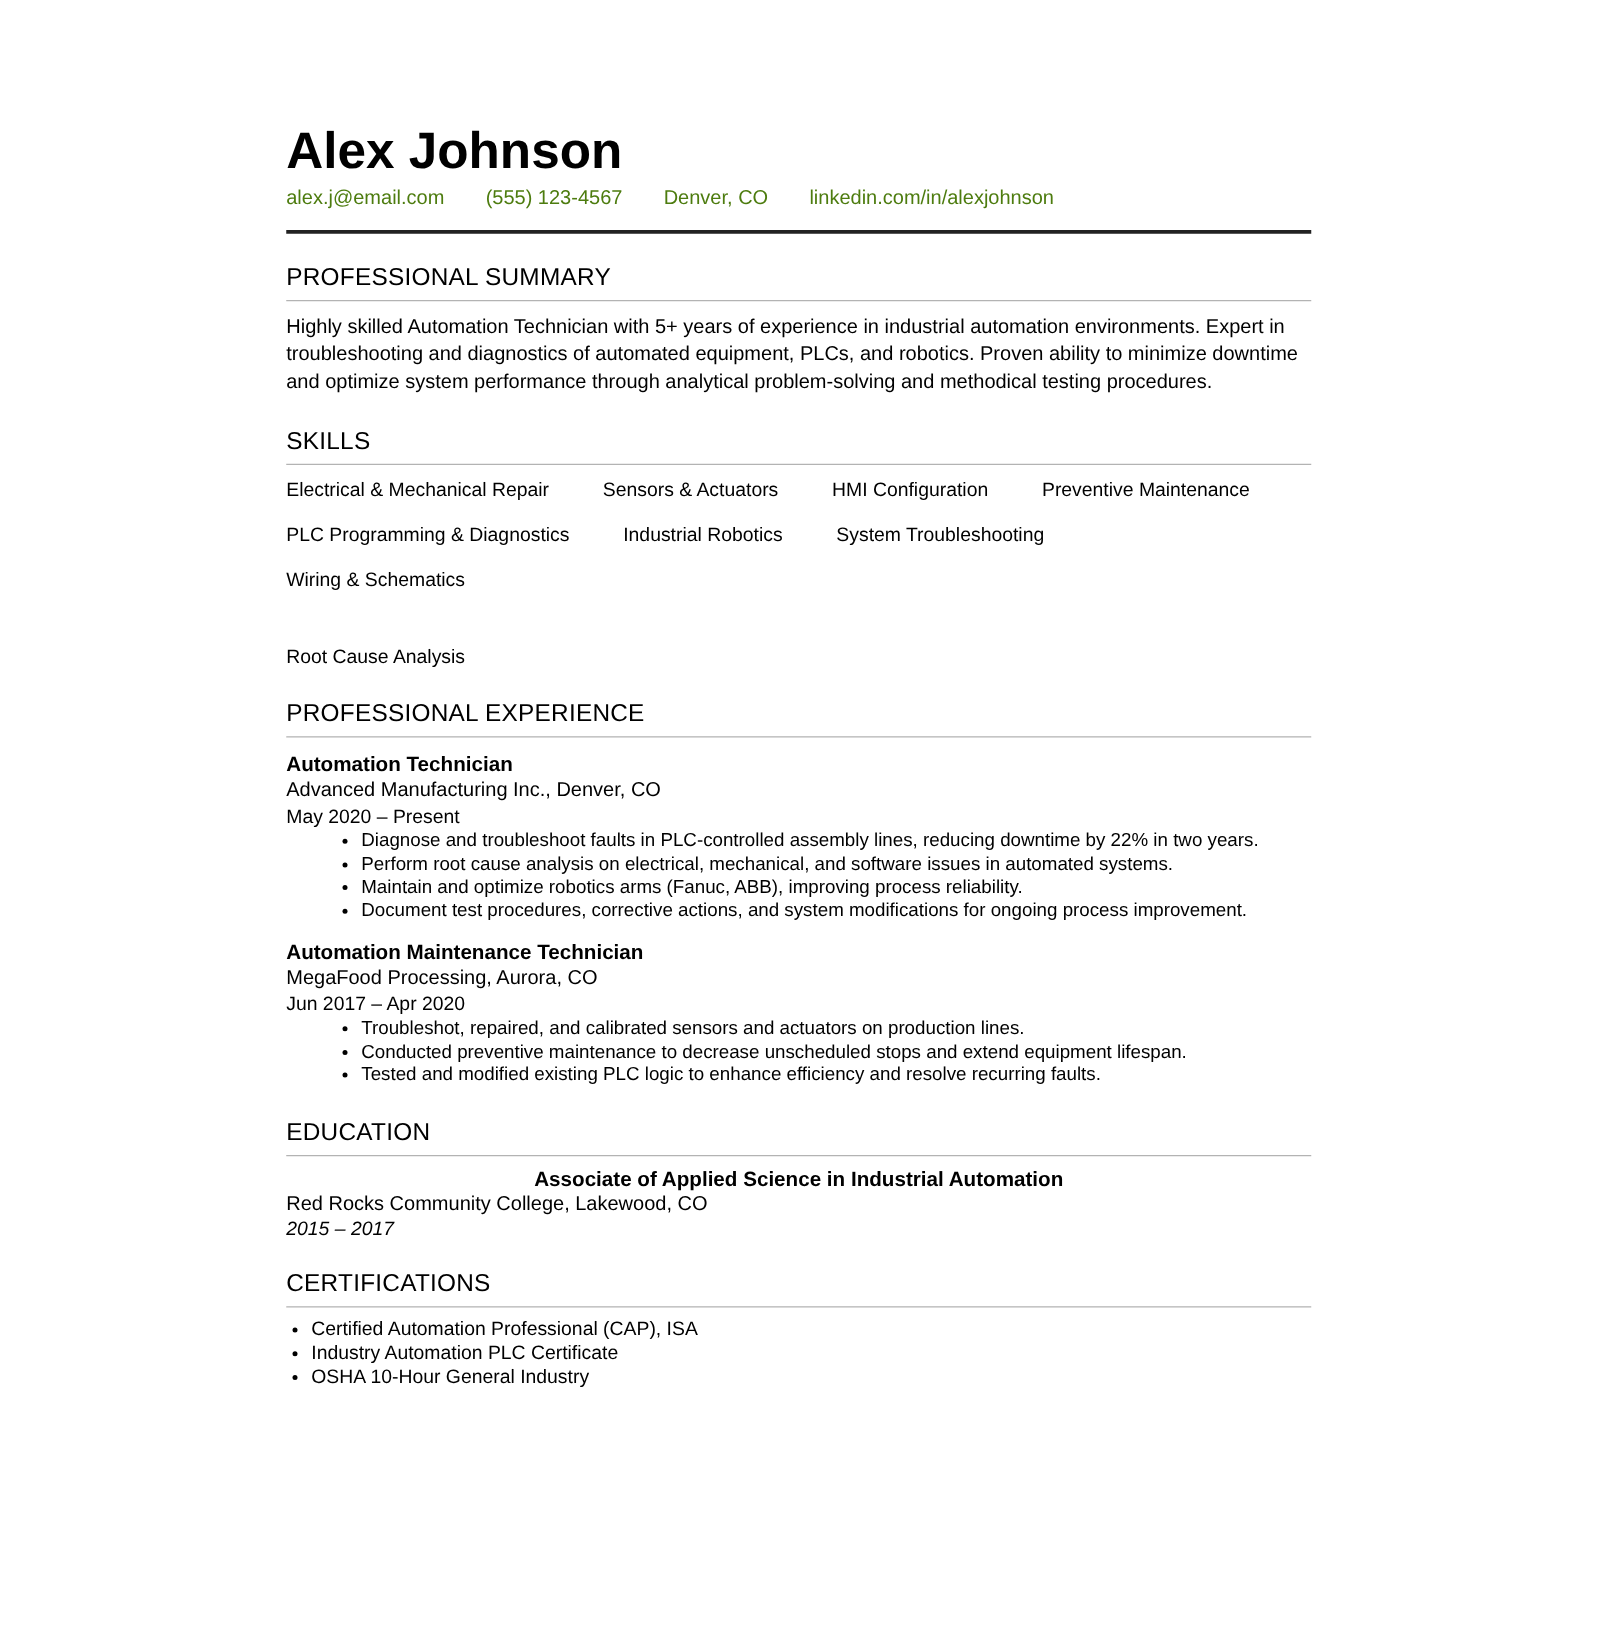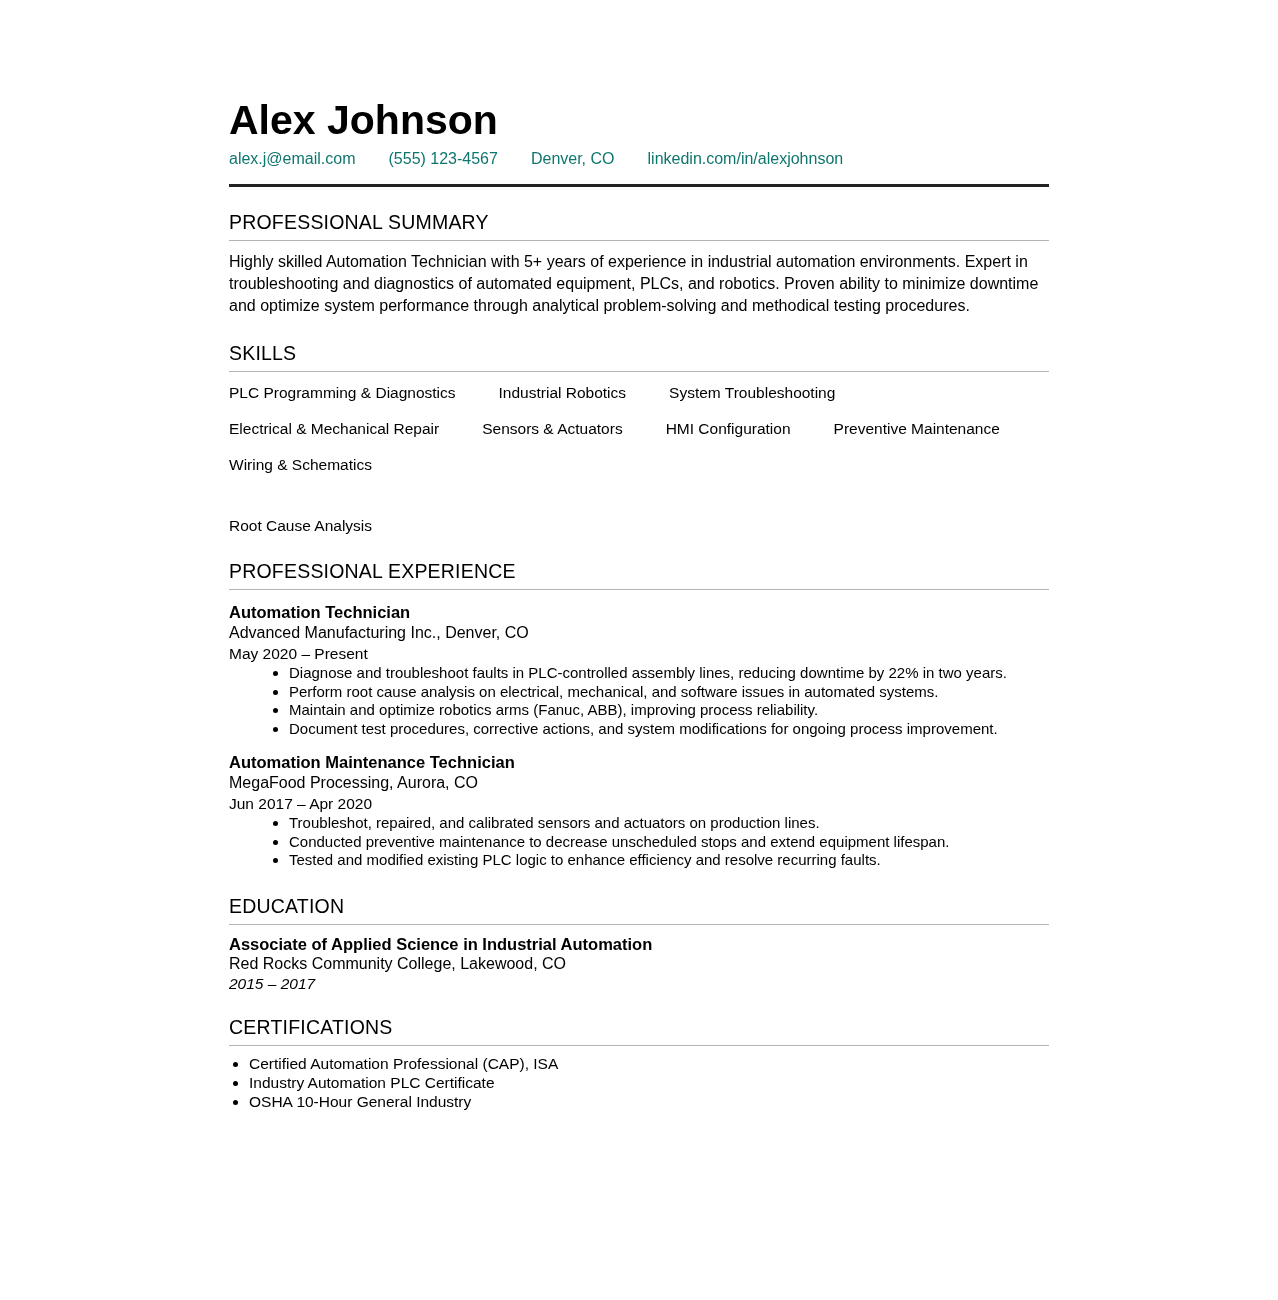--- a/index.html
+++ b/index.html
@@ -30,21 +30,21 @@
     line-height: 48px;
     font-weight: bold;
     color: #000000;
   }
   .contact-row {
     display: flex;
     gap: 33px;
     margin-top: 5px;
     font-size: 16px;
     line-height: 19px;
-    color: #0f766e;
+    color: #4d7c0f;
   }
   .rule-thick {
     margin-top: 16px;
     height: 0;
     border-bottom: 3px solid #222222;
   }
 
   
   section { margin: 0; }
   h2.sec-title {
@@ -103,20 +103,21 @@
   ul.job-bullets li {
     font-size: 15px;
     line-height: 18.5px;
   }
 
   .edu-block { margin-top: 9px; }
   .edu-degree {
     font-size: 16.5px;
     line-height: 20px;
     font-weight: bold;
+    text-align: center;
   }
   .edu-school {
     font-size: 16px;
     line-height: 20px;
   }
   .edu-dates {
     font-size: 15.5px;
     line-height: 19px;
     font-style: italic;
   }
@@ -150,29 +151,29 @@
 
     <section class="sec-summary">
       <h2 class="sec-title">PROFESSIONAL SUMMARY</h2>
       <p class="summary-text">Highly skilled Automation Technician with 5+ years of experience in industrial automation environments. Expert in troubleshooting and diagnostics of automated equipment, PLCs, and robotics. Proven ability to minimize downtime and optimize system performance through analytical problem-solving and methodical testing procedures.</p>
     </section>
 
     <section class="sec-skills">
       <h2 class="sec-title">SKILLS</h2>
       <div class="skill-rows">
         <div class="skill-row">
-          <span>PLC Programming &amp; Diagnostics</span>
-          <span>Industrial Robotics</span>
-          <span>System Troubleshooting</span>
-        </div>
-        <div class="skill-row">
           <span>Electrical &amp; Mechanical Repair</span>
           <span>Sensors &amp; Actuators</span>
           <span>HMI Configuration</span>
           <span>Preventive Maintenance</span>
+        </div>
+        <div class="skill-row">
+          <span>PLC Programming &amp; Diagnostics</span>
+          <span>Industrial Robotics</span>
+          <span>System Troubleshooting</span>
         </div>
         <div class="skill-row">
           <span>Wiring &amp; Schematics</span>
           <span>Root Cause Analysis</span>
         </div>
       </div>
     </section>
 
     <section class="sec-experience">
       <h2 class="sec-title">PROFESSIONAL EXPERIENCE</h2>

